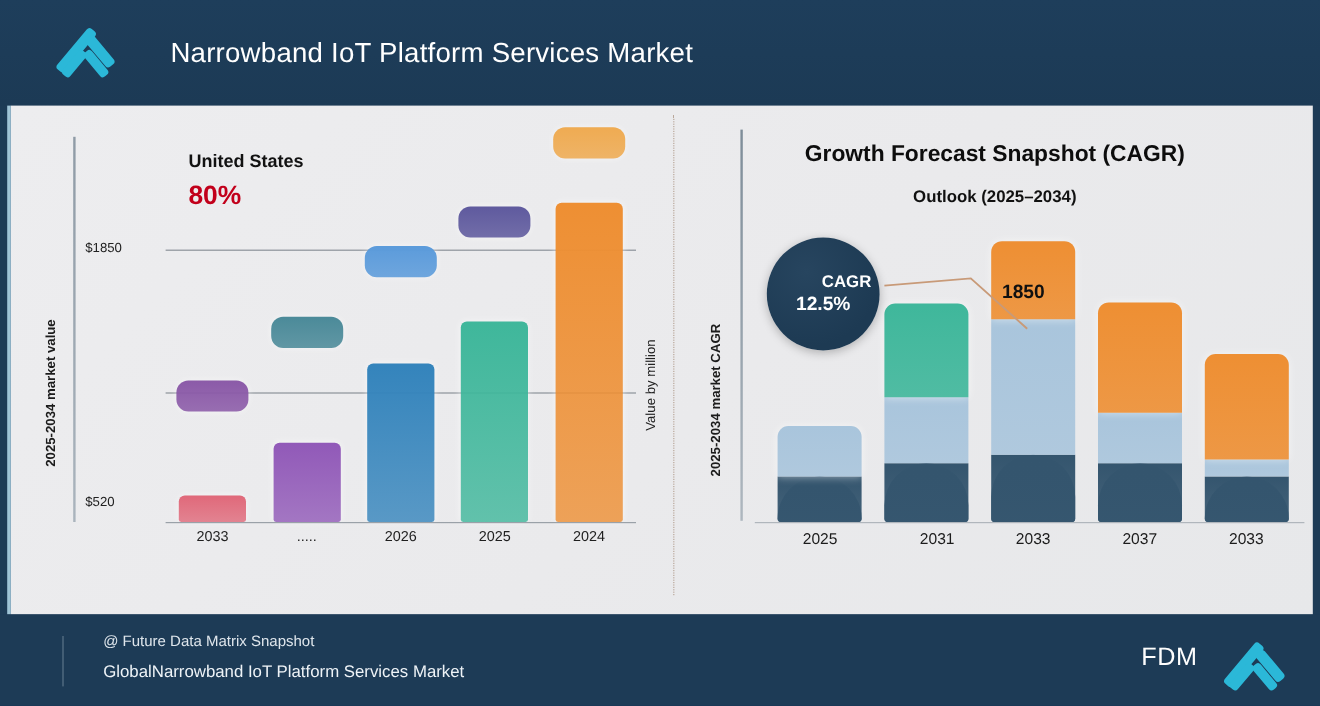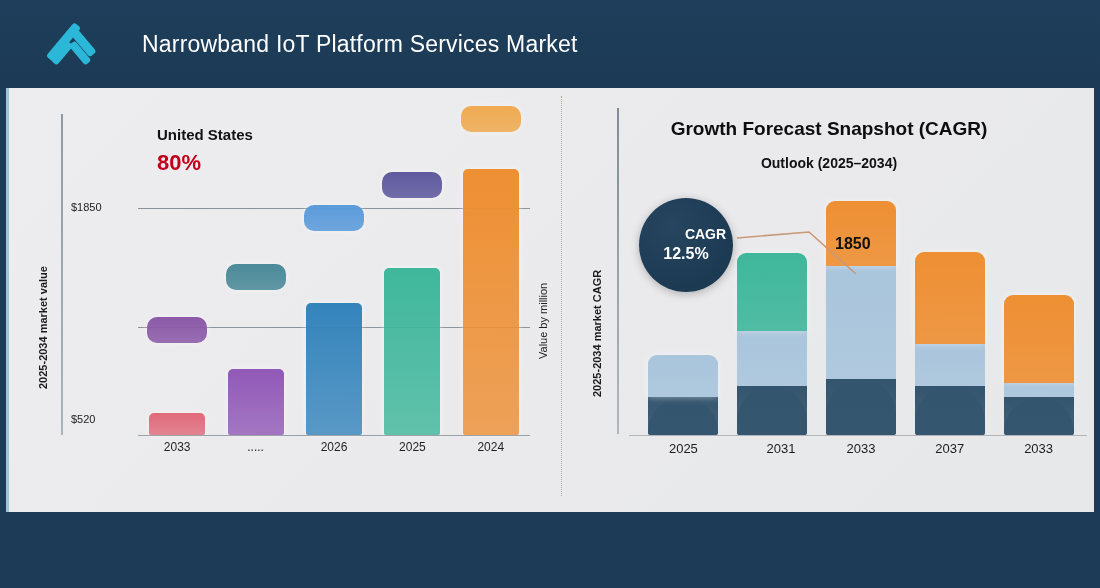--- a/index.html
+++ b/index.html
@@ -445,14 +445,28 @@
       </svg>
 
       <div class="cagr-badge">
         <span class="cagr-label">CAGR</span>
         <span class="cagr-value">12.5%</span>
       </div>
     </div>
 
   </div>
 
+  <div class="footer">
+    <div class="footer-rule"></div>
+    <div class="footer-line1">@ Future Data Matrix Snapshot</div>
+    <div class="footer-line2">GlobalNarrowband IoT Platform Services Market</div>
+    <div class="footer-brand">FDM</div>
+    <div class="footer-logo">
+      <div class="logo-mark">
+        <span class="logo-bar lb-diag"></span>
+        <span class="logo-bar lb-chev-l"></span>
+        <span class="logo-bar lb-chev-r"></span>
+        <span class="logo-bar lb-diag2"></span>
+      </div>
+    </div>
+  </div>
 
 </div>
 
 </body></html>

